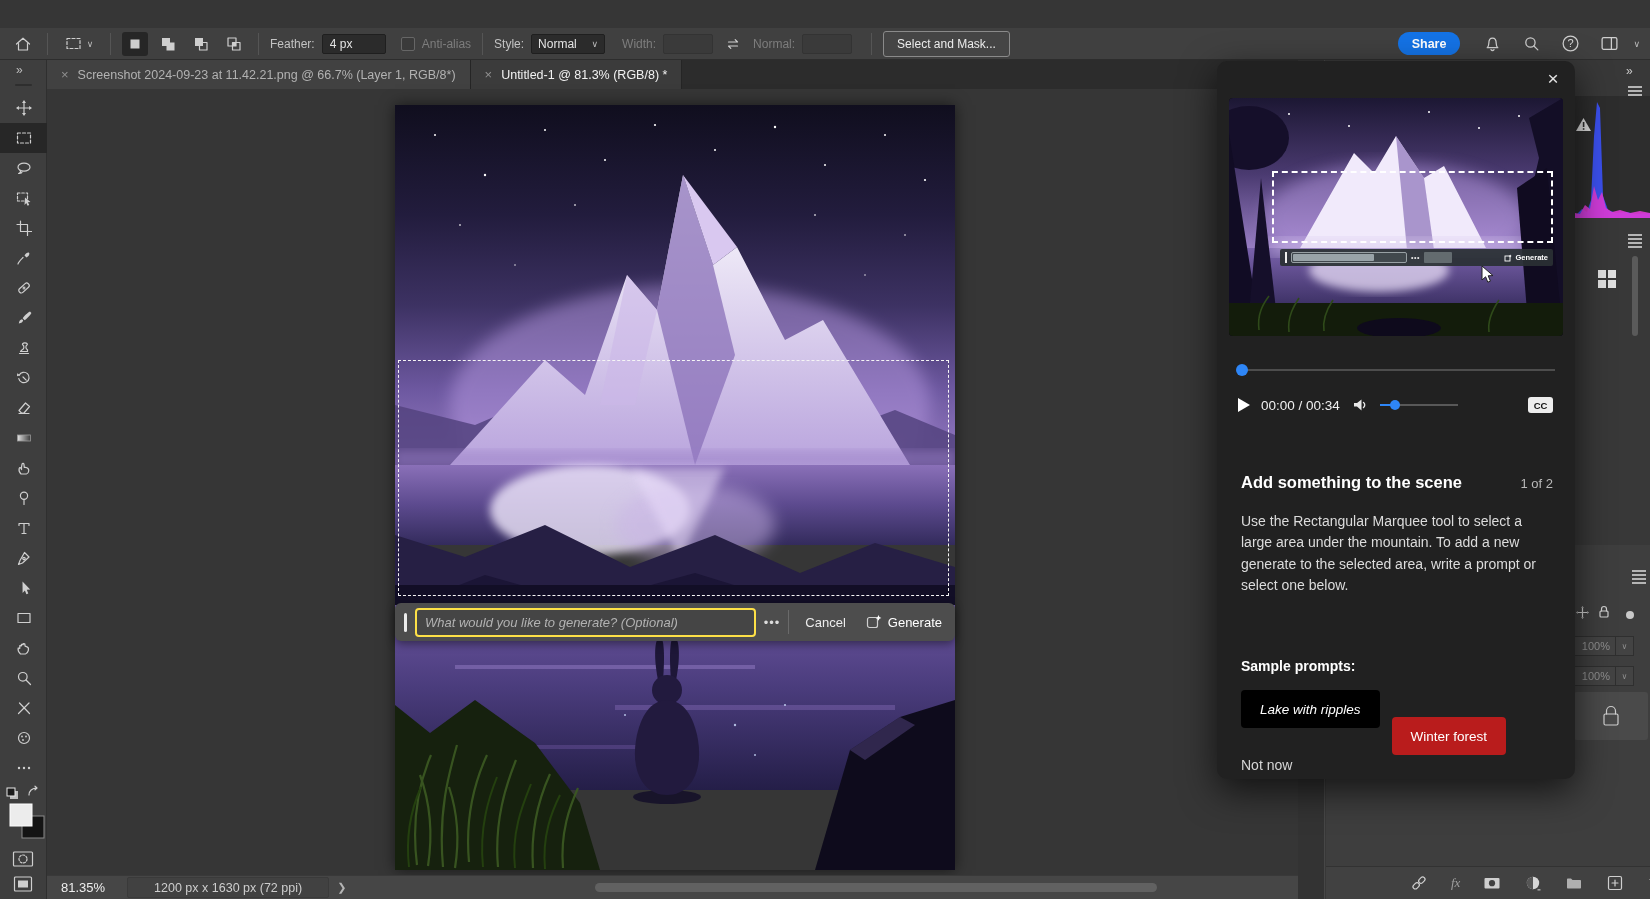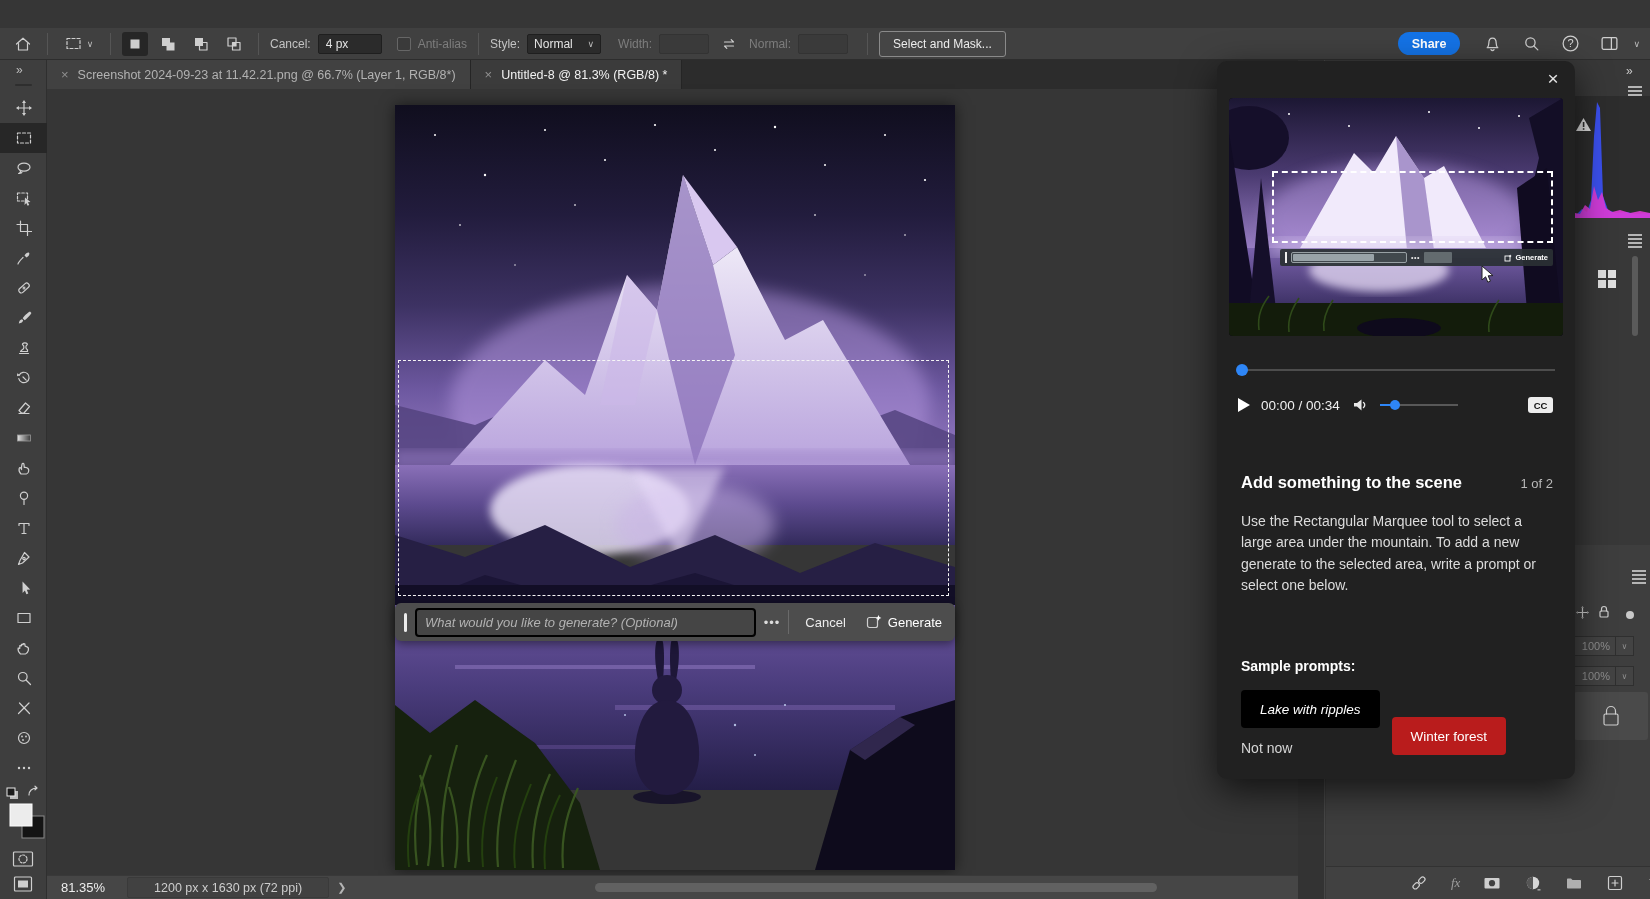--- a/index.html
+++ b/index.html
@@ -46,21 +46,21 @@
   .statusbar{left:47px;top:875px;width:1251px;height:24px;background:#464646;border-top:1px solid #393939;display:flex;align-items:center;box-sizing:border-box;font-size:12.5px;}
   .zoomlevel{color:#ededed;margin-left:14px;font-size:13px;}
   .docinfo{margin-left:22px;background:#414141;border:1px solid #3a3a3a;height:19px;display:flex;align-items:center;padding:0 26px;color:#cdcdcd;border-radius:2px;}
   .status-chev{margin-left:8px;color:#b5b5b5;font-size:11px;}
   .hscroll{left:595px;top:883px;width:562px;height:9px;background:#616161;border-radius:5px;}
   .doc{left:395px;top:105px;width:560px;height:765px;box-shadow:0 0 14px rgba(0,0,0,.55);}
   .marquee{left:398px;top:360px;width:551px;height:236px;border:1.5px dashed #f5f5f5;box-sizing:border-box;}
   
   .genbar{left:395px;top:603px;width:560px;height:38px;background:#4d4d4d;border-radius:6px;box-shadow:0 3px 10px rgba(0,0,0,.45);display:flex;align-items:center;padding:0 9px;box-sizing:border-box;gap:8px;}
   .gen-handle{width:3px;height:19px;background:#ececec;border-radius:2px;flex:none;}
-  .gen-input{flex:1;height:25px;background:#454545;border:2px solid #000000;border-radius:4px;color:#ddd;font-size:13px;font-style:italic;padding:0 8px;outline:none;font-family:"Liberation Sans",sans-serif;min-width:0;}
+  .gen-input{flex:1;height:25px;background:#454545;border:2px solid #fde047;border-radius:4px;color:#ddd;font-size:13px;font-style:italic;padding:0 8px;outline:none;font-family:"Liberation Sans",sans-serif;min-width:0;}
   .gen-input::placeholder{color:#b2b2b2;font-style:italic;}
   .gen-more{color:#dcdcdc;font-size:13px;letter-spacing:1px;flex:none;}
   .gen-div{width:1px;height:24px;background:#6a6a6a;flex:none;}
   .gen-cancel{color:#ececec;font-size:13px;padding:0 8px;flex:none;}
   .gen-generate{display:flex;align-items:center;gap:6px;color:#fff;font-size:13px;flex:none;padding:0 4px;}
   
   .dock{left:1298px;top:60px;width:352px;height:839px;background:#383838;border-left:1px solid #2a2a2a;box-sizing:border-box;}
   .dock-narrow{left:1298px;top:60px;width:26px;height:839px;background:#333;}
   .dock-line{left:1324px;top:60px;width:1px;height:839px;background:#474747;}
   .hamb{display:flex;flex-direction:column;gap:2px;}
@@ -97,21 +97,21 @@
   .ccbadge{margin-left:auto;margin-right:10px;width:25px;height:16px;background:#ededed;border-radius:3px;color:#111;font-size:9.5px;font-weight:bold;display:flex;align-items:center;justify-content:center;}
   .p-head{position:absolute;left:24px;top:412px;width:312px;display:flex;justify-content:space-between;align-items:baseline;}
   .p-title{font-size:16.5px;font-weight:bold;color:#fff;}
   .p-step{font-size:13px;color:#b9b9b9;}
   .p-body{position:absolute;left:24px;top:450px;width:314px;font-size:14px;color:#dcdcdc;line-height:1.52;}
   .p-sample{position:absolute;left:24px;top:597px;font-size:14px;font-weight:bold;color:#fff;}
   .p-btns{position:absolute;left:24px;top:629px;display:flex;gap:12px;}
   .p-btn{height:38px;display:flex;align-items:center;padding:0 19px;border-radius:4px;color:#fff;font-size:13.5px;}
   .p-btn.b0{background:#000000;font-style:italic;}
   .p-btn.b1{background:#b91c1c;margin-top:27px;}
-  .p-notnow{position:absolute;left:24px;top:679px;font-size:14px;color:#d6d6d6;}
+  .p-notnow{position:absolute;left:24px;top:696px;font-size:14px;color:#d6d6d6;}
   .cursor{position:absolute;left:252px;top:168px;}
 </style>
 </head>
 <body>
 
 <div id="app">
 
 
   <div class="abs optionsbar">
     <span class="topicon">
@@ -146,21 +146,21 @@
         </svg>
     </span>
     <span class="obtn">
       <svg width="16" height="16" viewBox="0 0 16 16">
           <rect class="s" x="2" y="2" width="8" height="8"></rect>
           <rect class="s" x="6.5" y="6.5" width="7.5" height="7.5"></rect>
           <rect class="f" x="6.5" y="6.5" width="3.5" height="3.5"></rect>
         </svg>
     </span>
     <span class="sep"></span>
-    <span class="olabel">Cancel:</span>
+    <span class="olabel">Feather:</span>
     <span class="oinput" style="width:64px">4 px</span>
     <span class="checkbox" style="margin-left:8px"></span>
     <span class="olabel dim">Anti-alias</span>
     <span class="sep"></span>
     <span class="olabel">Style:</span>
     <span class="oselect" style="width:74px">
       <span>Normal</span>
       <span class="chev">∨</span>
     </span>
     <span class="olabel dim" style="margin-left:10px">Width:</span>
@@ -204,21 +204,21 @@
     <span class="chev" style="margin-left:4px">∨</span>
   </div>
 
   <div class="abs tabbar">
     <div class="tab inactive">
       <span class="x">×</span>
       <span>Screenshot 2024-09-23 at 11.42.21.png @ 66.7% (Layer 1, RGB/8*)</span>
     </div>
     <div class="tab active">
       <span class="x">×</span>
-      <span>Untitled-8 @ 81.3% (RGB/8) *</span>
+      <span>Untitled-1 @ 81.3% (RGB/8) *</span>
     </div>
   </div>
 
   <div class="abs toolbar">
     <span class="tb-collapse">»</span>
     <span class="gripper"></span>
     <div class="tools">
       <div class="tool">
           <svg width="16" height="16" viewBox="0 0 16 16">
             <path class="s" d="M8 2.5v11M2.5 8h11"></path>

